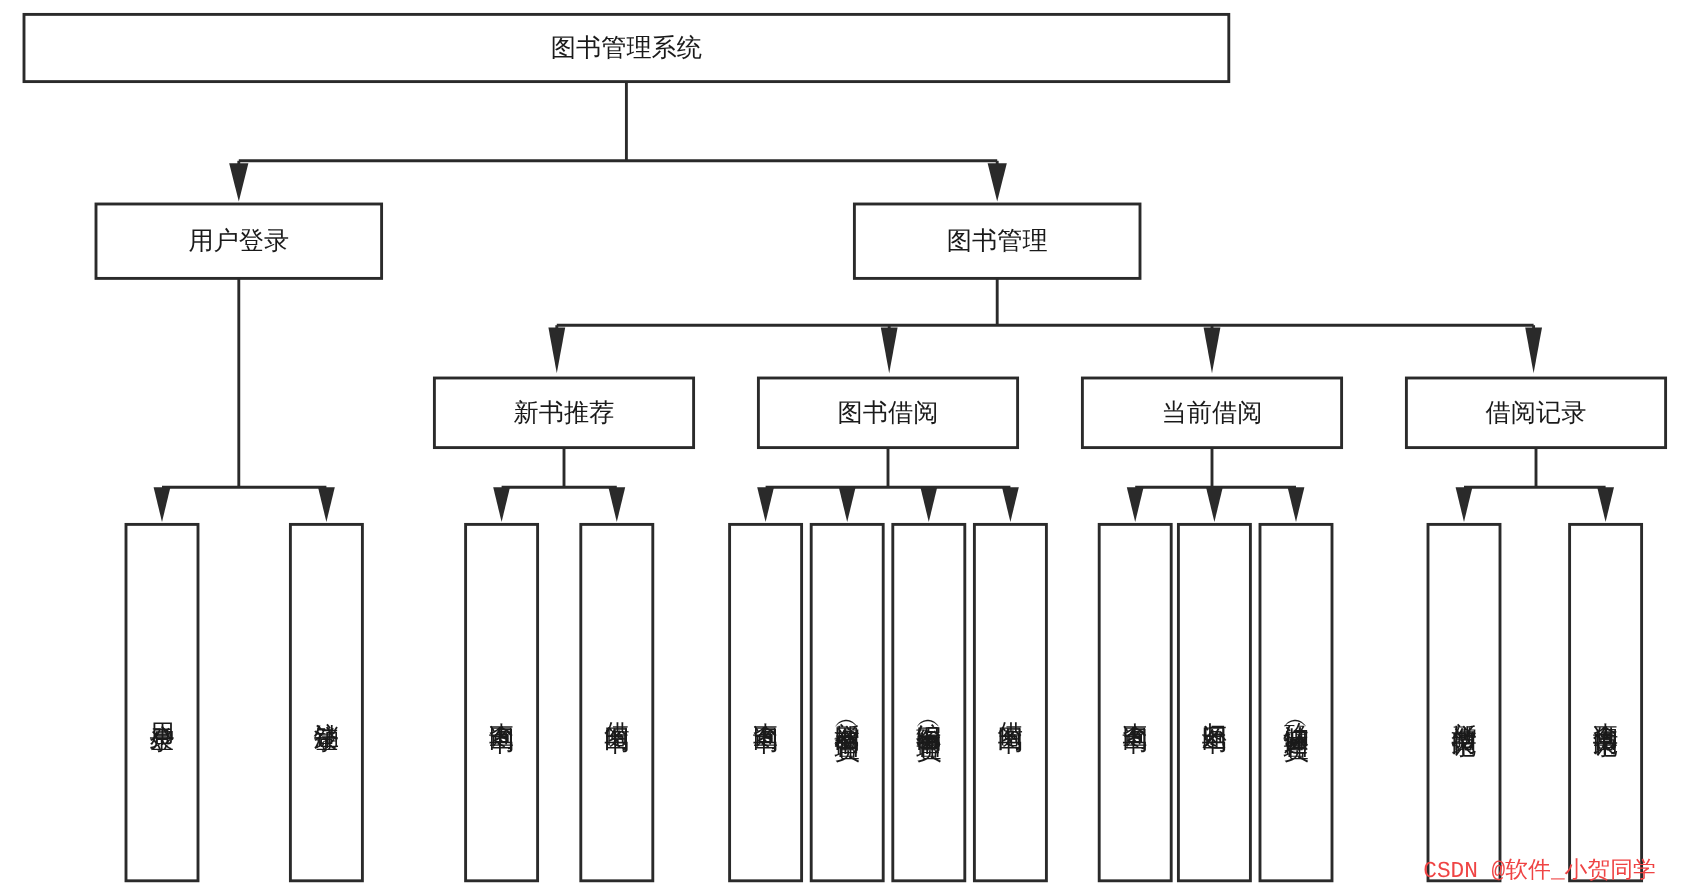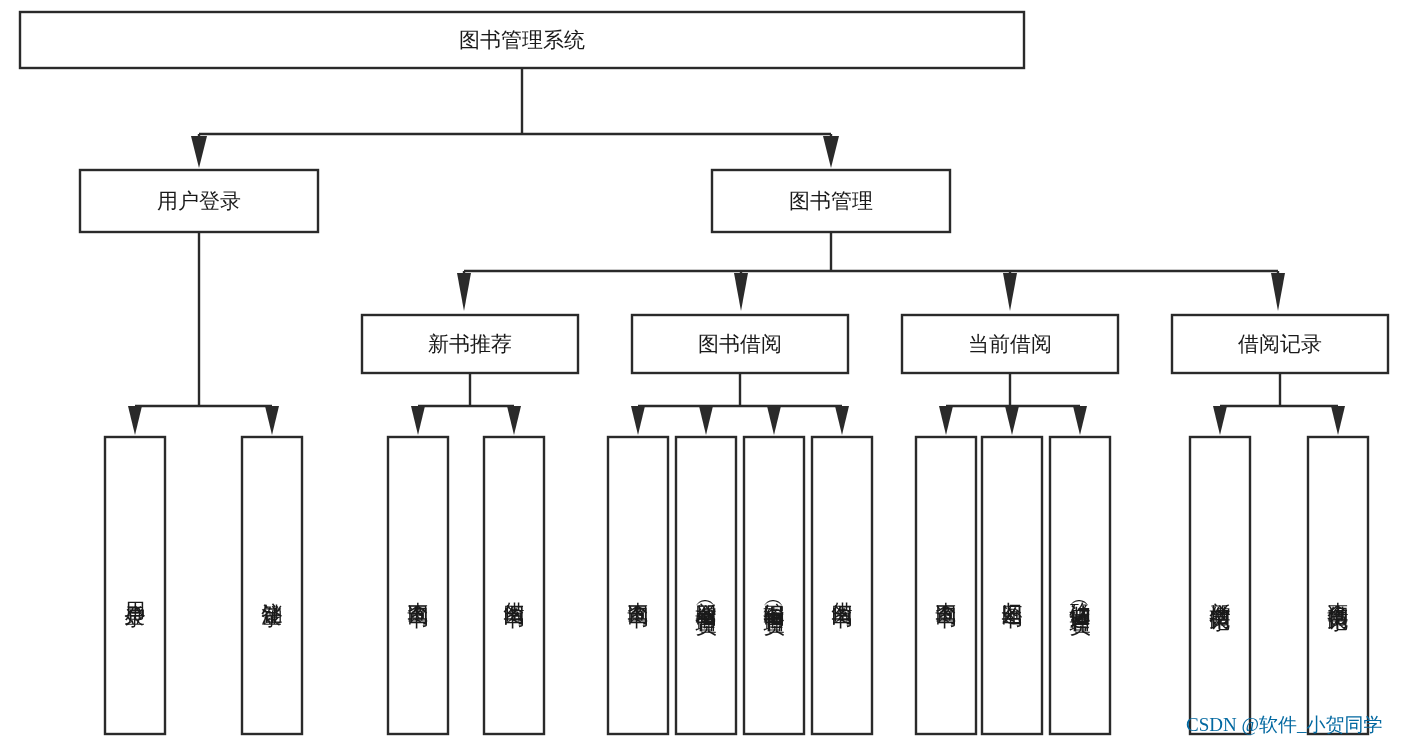--- a/index.html
+++ b/index.html
@@ -52,23 +52,23 @@
     font-family: "DejaVu Sans", "Liberation Sans", sans-serif;
     font-size: 21px;
     fill: #1a1a1a;
     writing-mode: vertical-rl;
     text-orientation: upright;
     dominant-baseline: central;
     letter-spacing: 2px;
   }
   .watermark {
     position: absolute;
-    font-family: Liberation Serif, serif;
+    font-family: Liberation Mono, monospace;
     font-size: 19px;
-    color: #0369a1;
+    color: #ef4444;
     white-space: nowrap;
     left: 1186px;
     top: 712px;
     pointer-events: none;
   }
 </style>
 </head>
 <body>
 
 <div id="diagram-root">

